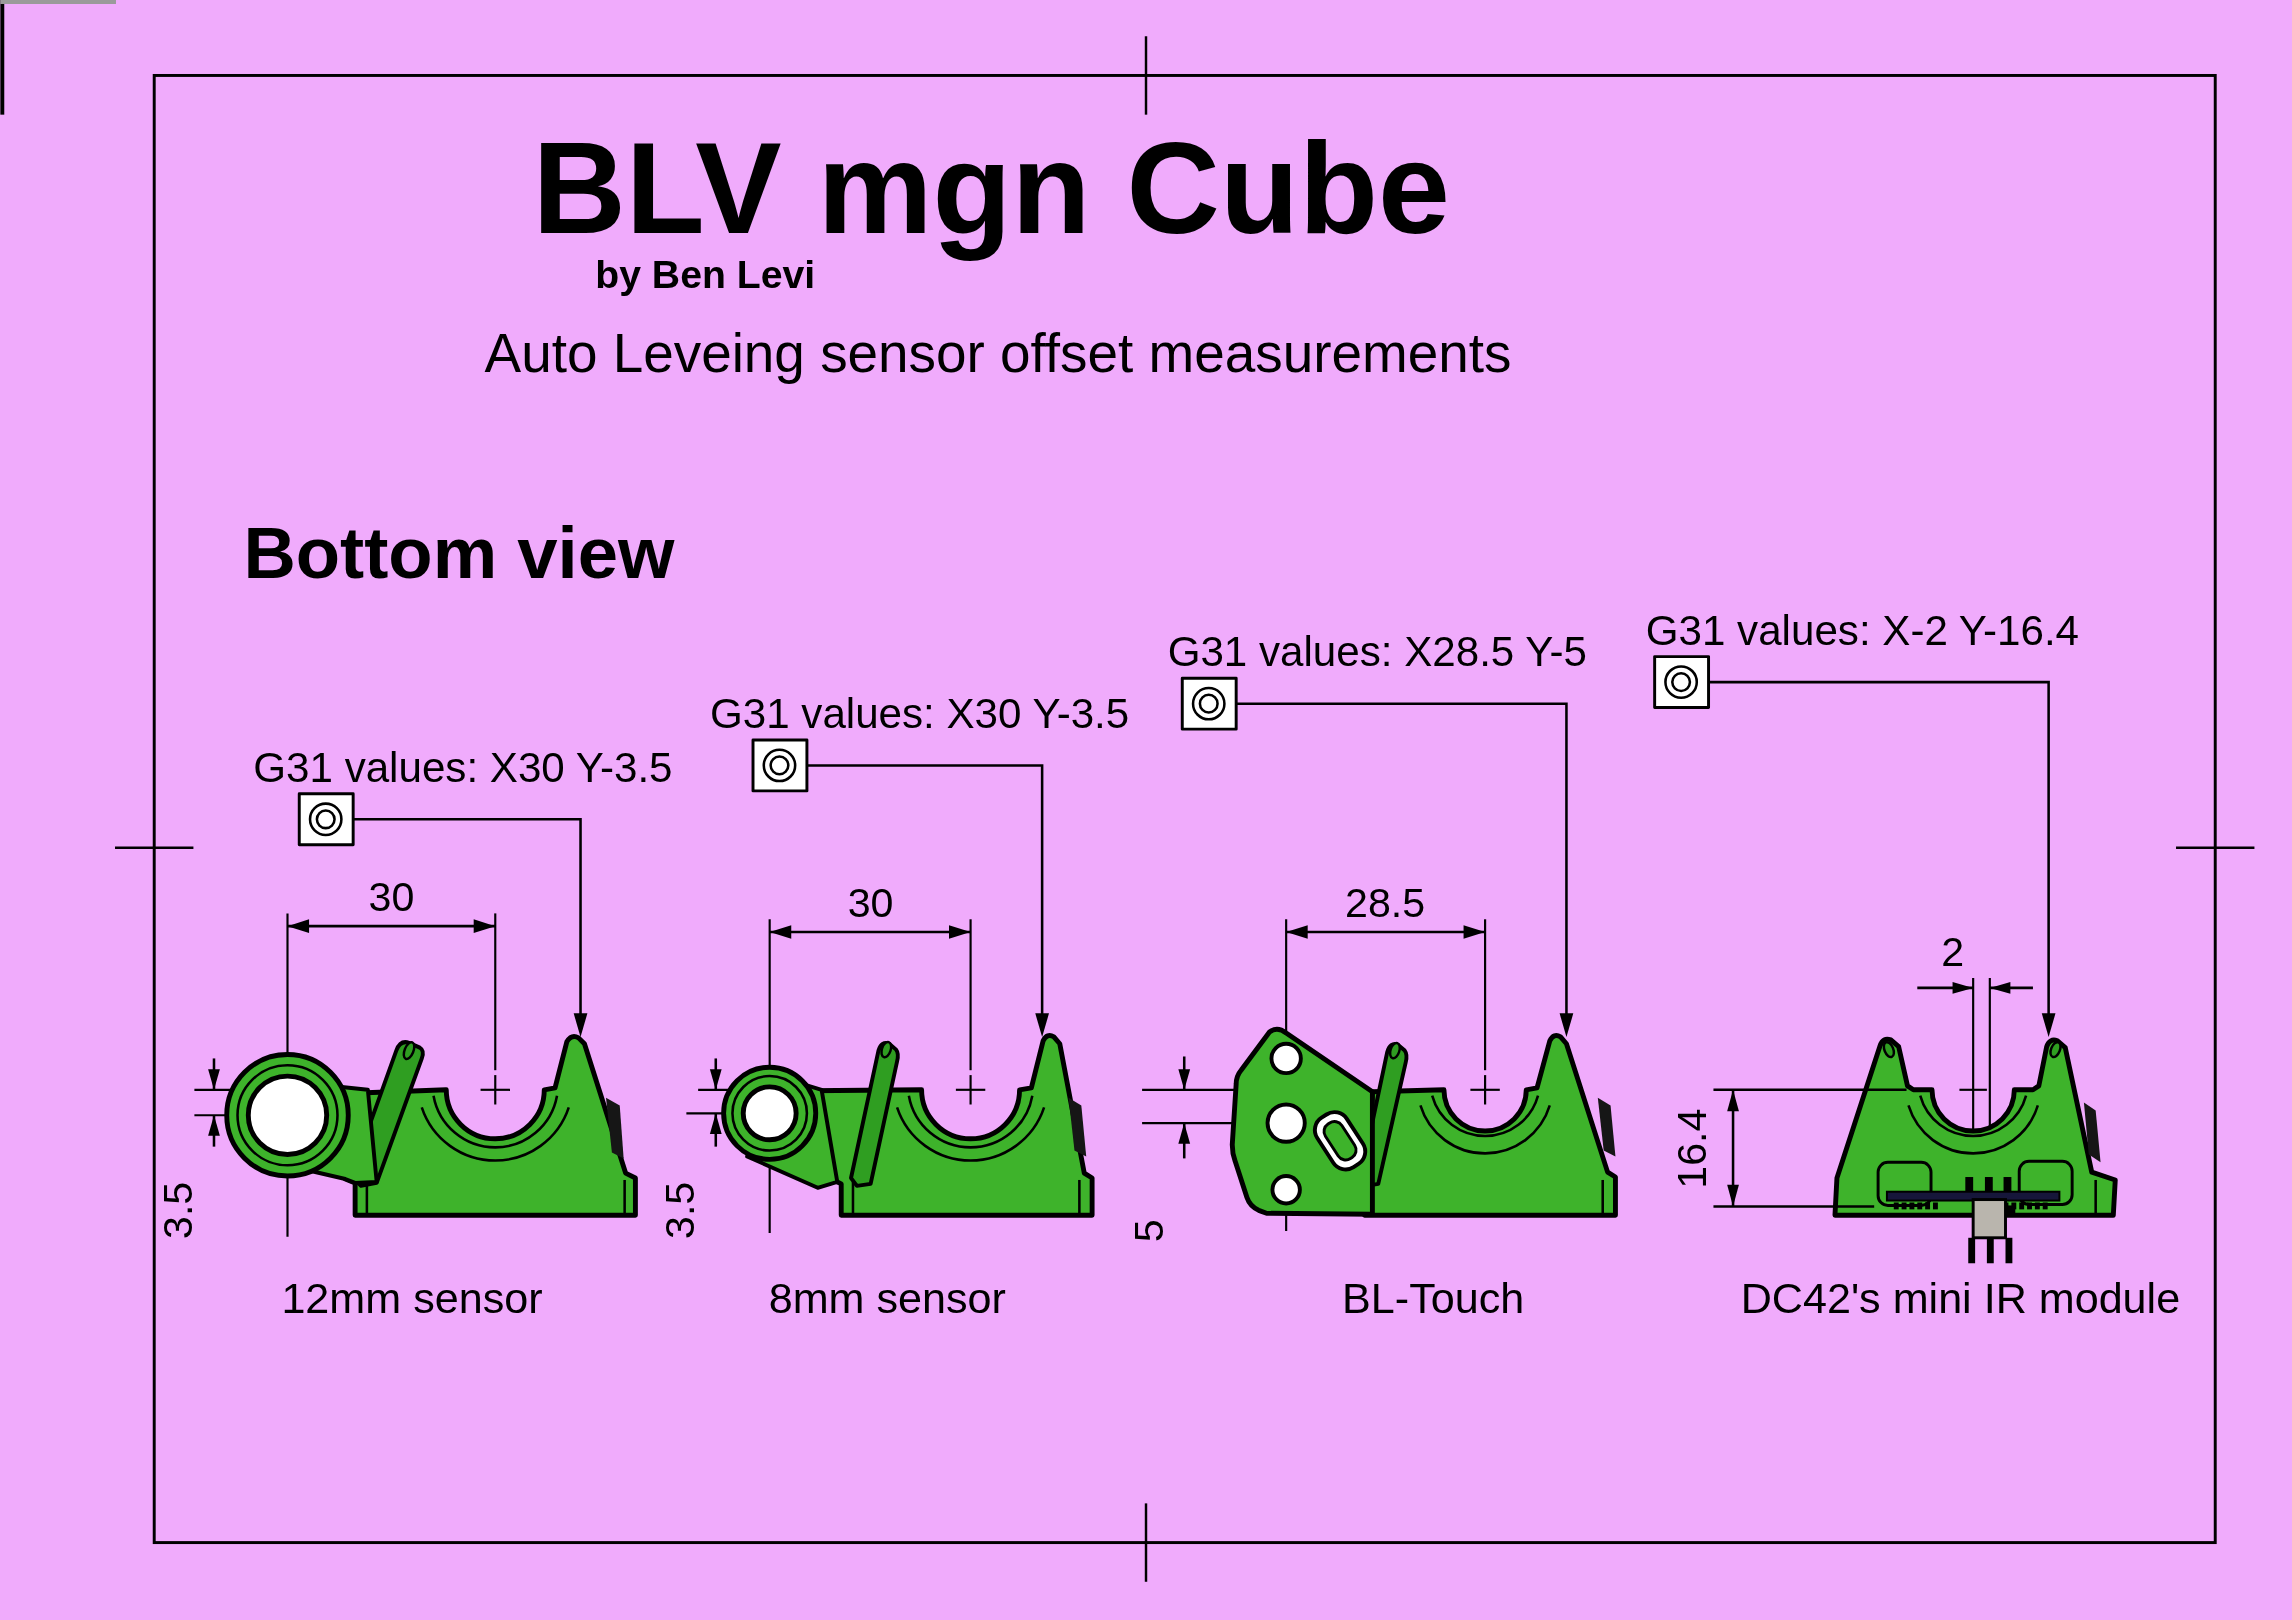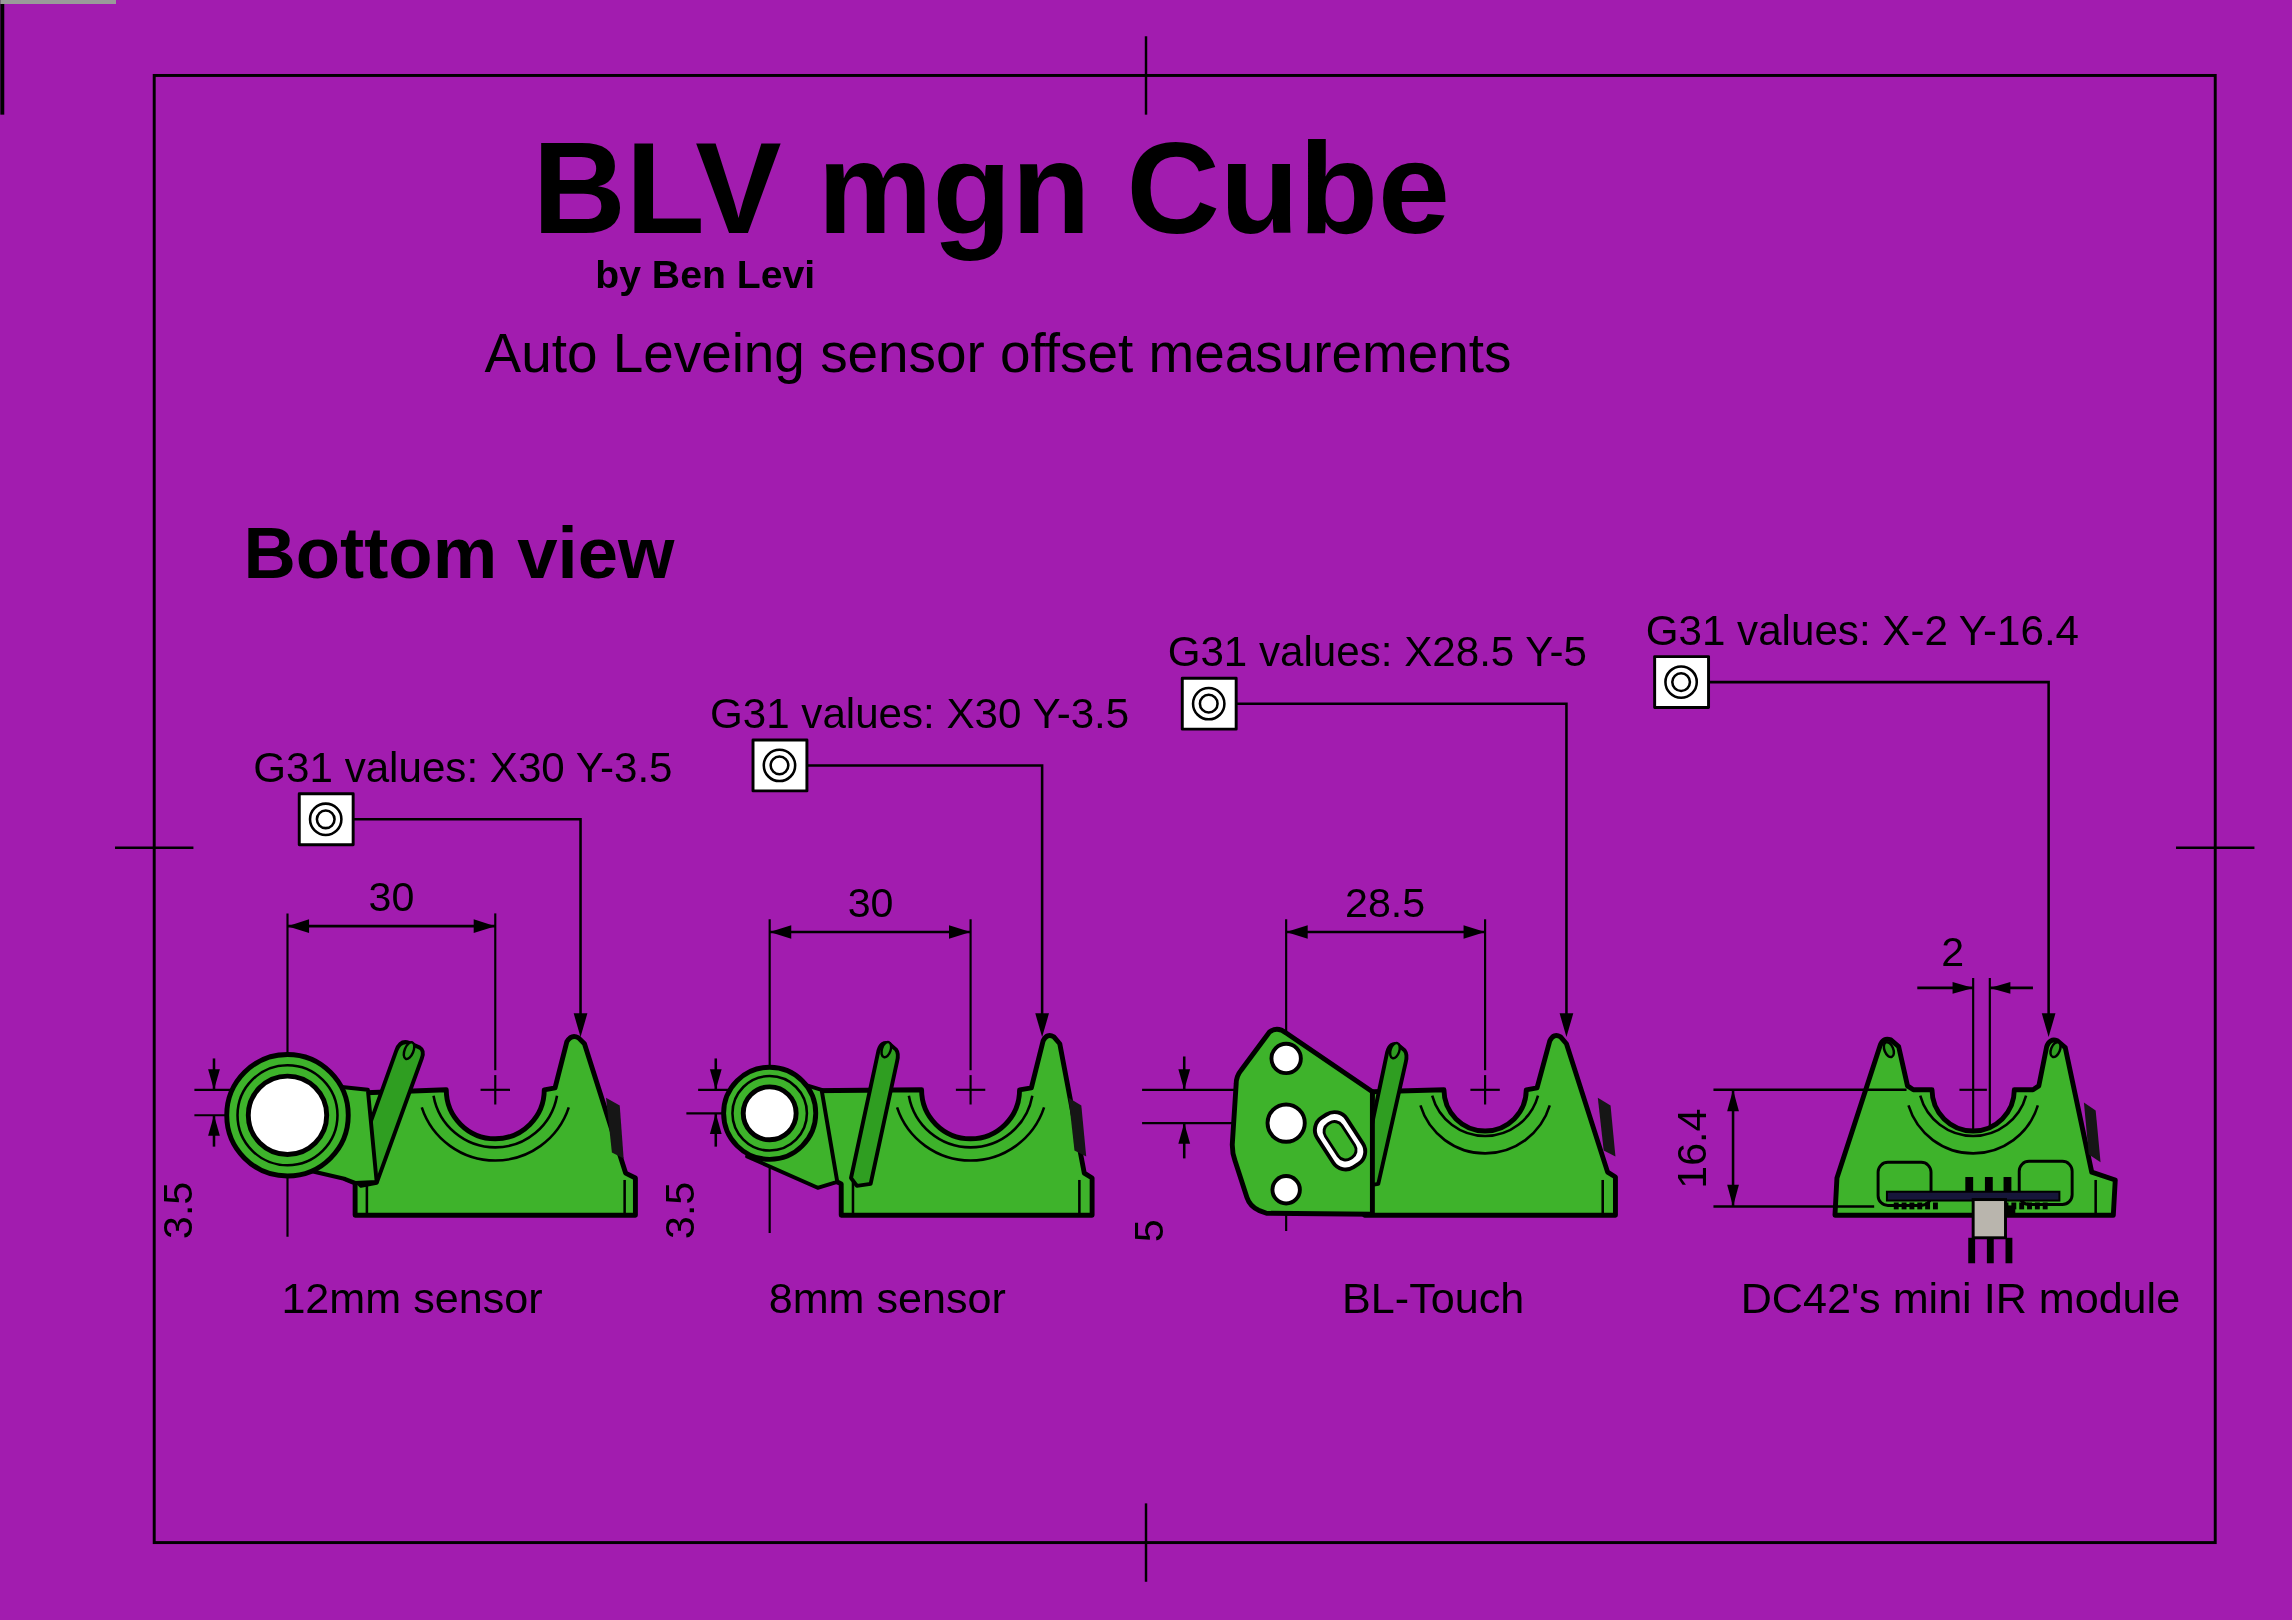--- a/index.html
+++ b/index.html
@@ -1,17 +1,17 @@
 <!DOCTYPE html>
 <html style="--part-green: #3eb32b; --part-green-dark: #2f9e21; --pcb: #16163a; --component-gray: #b9b5ad;"><head>
 <meta charset="utf-8">
 <style>
   html,body{margin:0;padding:0;background:#ffffff;}
   body{font-family:"Liberation Sans", sans-serif;}
-  .canvas-wrap{position:relative;width:2293px;height:1620px;background:#a21caf;overflow:hidden;}
+  .canvas-wrap{position:relative;width:2293px;height:1620px;background:#f0abfc;overflow:hidden;}
   svg{display:block;}
   svg text{font-family:"Liberation Sans", sans-serif;fill:#000;}
   .t-title{font-size:132px;font-weight:bold;}
   .t-byline{font-size:40px;font-weight:bold;}
   .t-subtitle{font-size:56px;}
   .t-section{font-size:74px;font-weight:bold;}
   .t-g31{font-size:43px;}
   .t-dim{font-size:42px;}
   .t-name{font-size:44px;}
   .fill-green{fill:var(--part-green);}

